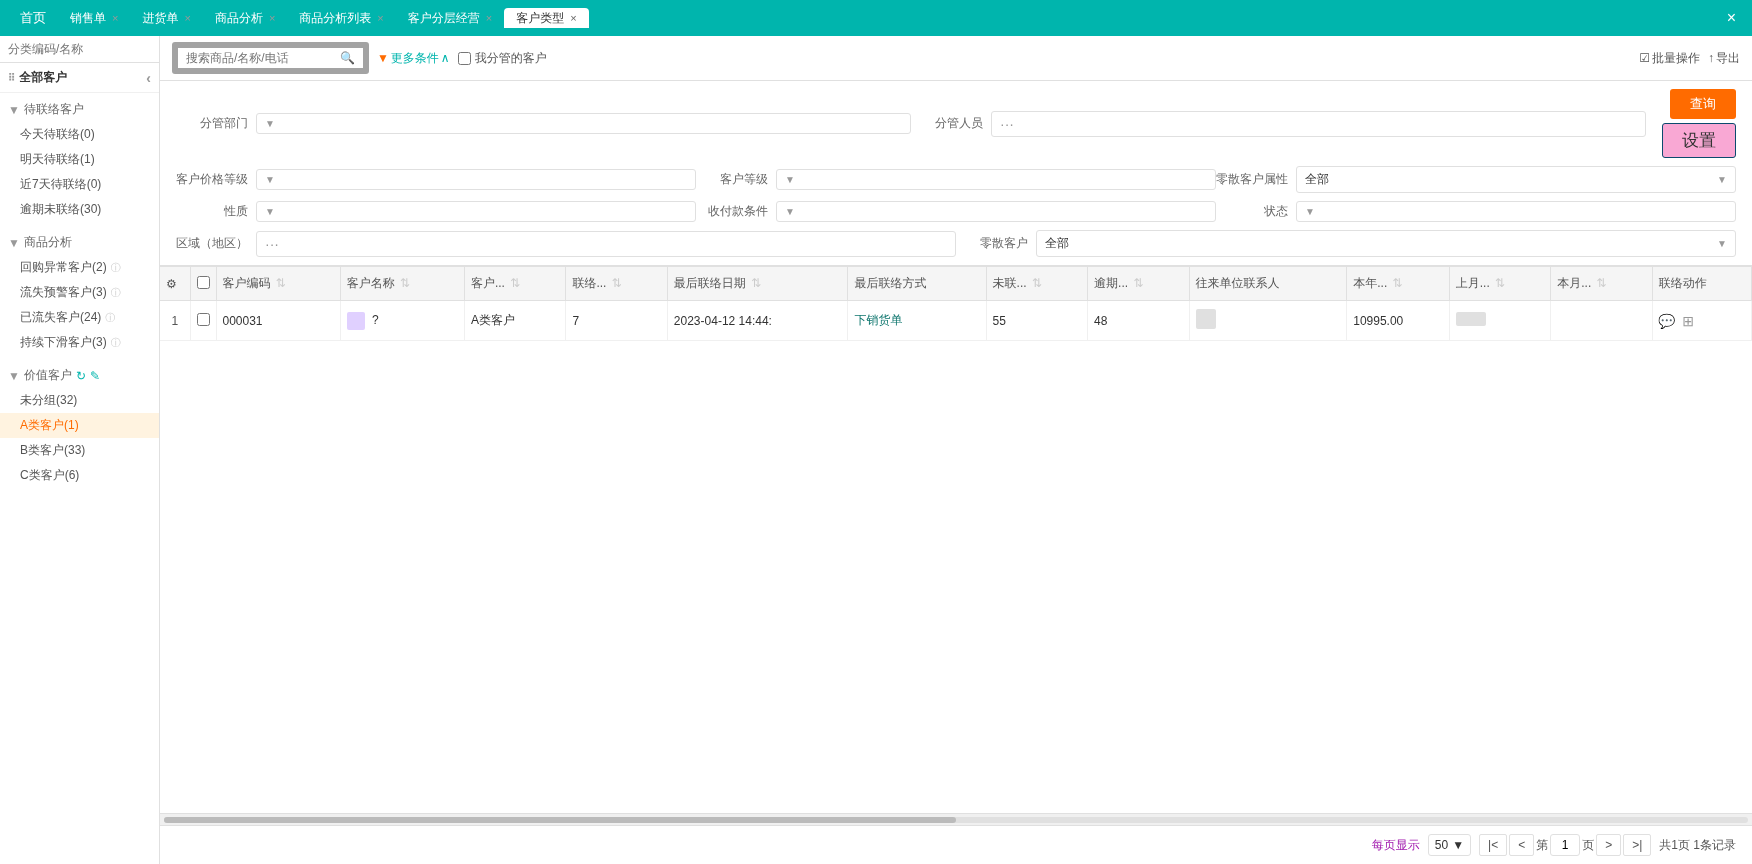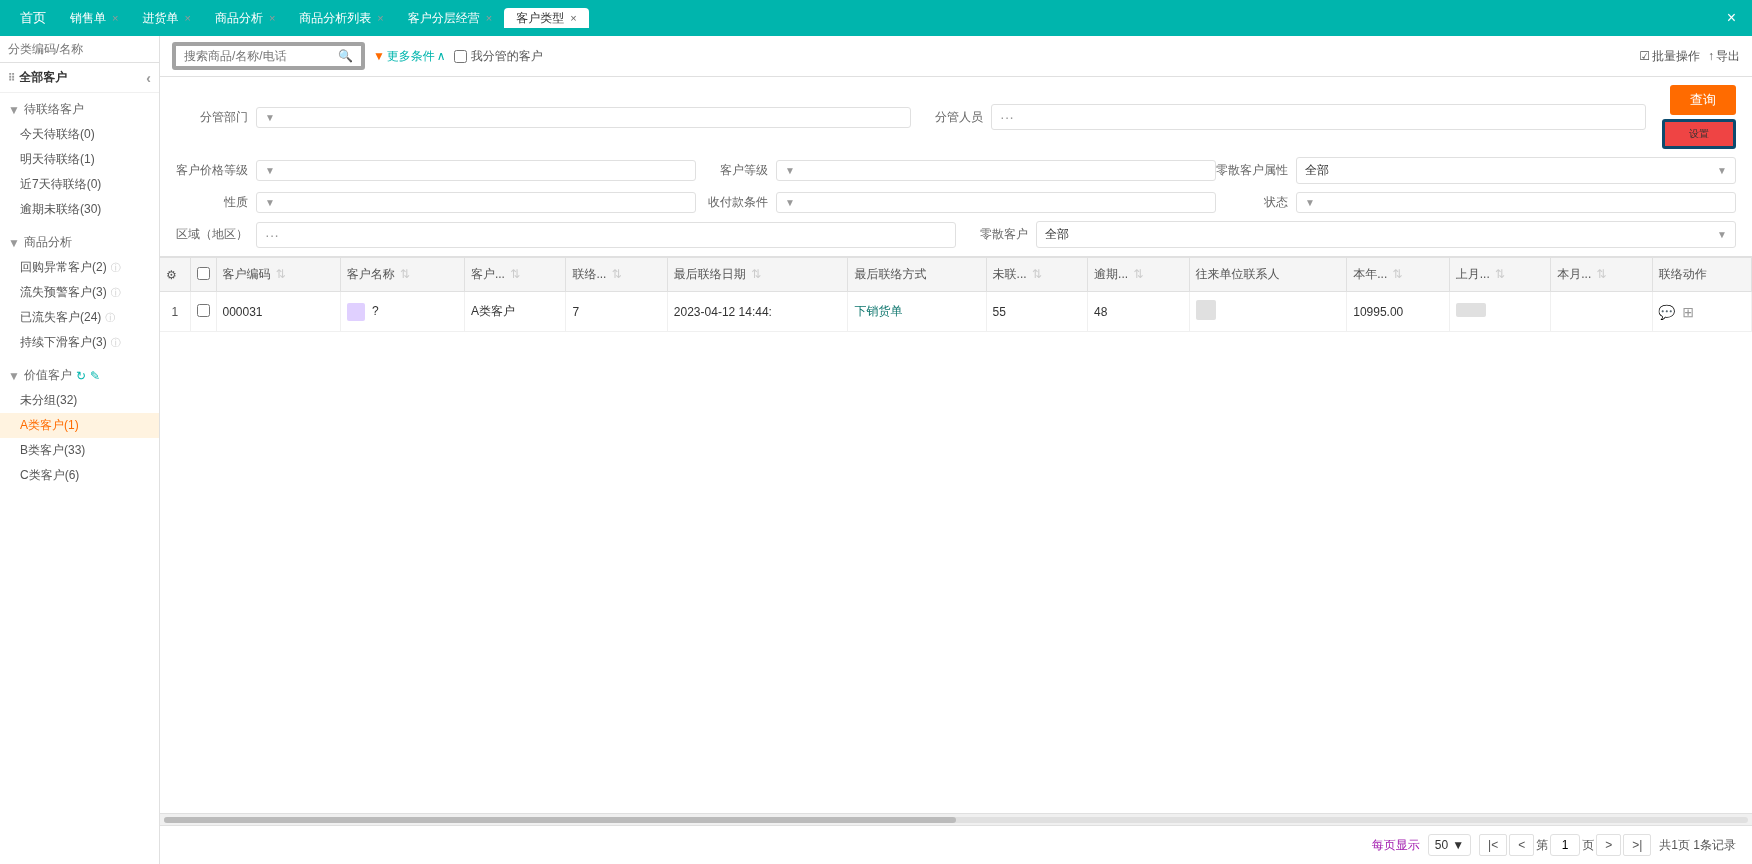--- a/index.html
+++ b/index.html
@@ -58,21 +58,21 @@
     
     
     .content-area { flex: 1; display: flex; flex-direction: column; background: #f5f5f5; overflow: hidden; }
 
     
     .filter-bar {
       background: white; padding: 6px 12px; display: flex; align-items: center; gap: 8px;
       border-bottom: 1px solid #e0e0e0;
     }
     .filter-search {
-      display: flex; align-items: center; border: 4px solid #a3a3a3; border-radius: 3px;
+      display: flex; align-items: center; border: 6px solid #a3a3a3; border-radius: 3px;
       padding: 3px 8px; gap: 4px; background: white;
     }
     .filter-search input { border: none; outline: none; font-size: 12px; width: 150px; color: #999; }
     .filter-more { display: flex; align-items: center; color: #00b5ad; cursor: pointer; gap: 2px; }
     .filter-my-customer { display: flex; align-items: center; gap: 4px; color: #555; cursor: pointer; }
     .filter-my-customer input[type=checkbox] { cursor: pointer; }
     .top-actions { margin-left: auto; display: flex; gap: 8px; align-items: center; color: #555; cursor: pointer; }
     .top-actions .action-btn { display: flex; align-items: center; gap: 2px; color: #555; cursor: pointer; }
 
     
@@ -89,22 +89,22 @@
       display: flex; align-items: center; justify-content: space-between; cursor: pointer; color: #333;
     }
     .filter-input .arrow { color: #999; font-size: 10px; }
     .filter-input .dots-btn { color: #999; font-size: 14px; }
     
     .query-btn {
       background: #ff6b00; color: white; border: none; border-radius: 3px; padding: 6px 20px;
       cursor: pointer; font-size: 13px; margin-left: 8px;
     }
     .settings-btn {
-      background: #ef4444; color: #333; border: 3px solid #0c4a6e; border-radius: 3px; padding: 5px 16px;
-      cursor: pointer; font-size: 10px;
+      background: #f9a8d4; color: #333; border: 1px solid #0c4a6e; border-radius: 3px; padding: 5px 16px;
+      cursor: pointer; font-size: 17px;
     }
     .btn-group { display: flex; flex-direction: column; gap: 4px; }
 
     
     .table-container {
       flex: 1; background: white; margin: 0; overflow: auto; border-top: 1px solid #e0e0e0;
     }
     table { width: 100%; border-collapse: collapse; font-size: 12px; }
     thead tr { background: #f5f5f5; }
     thead th {

